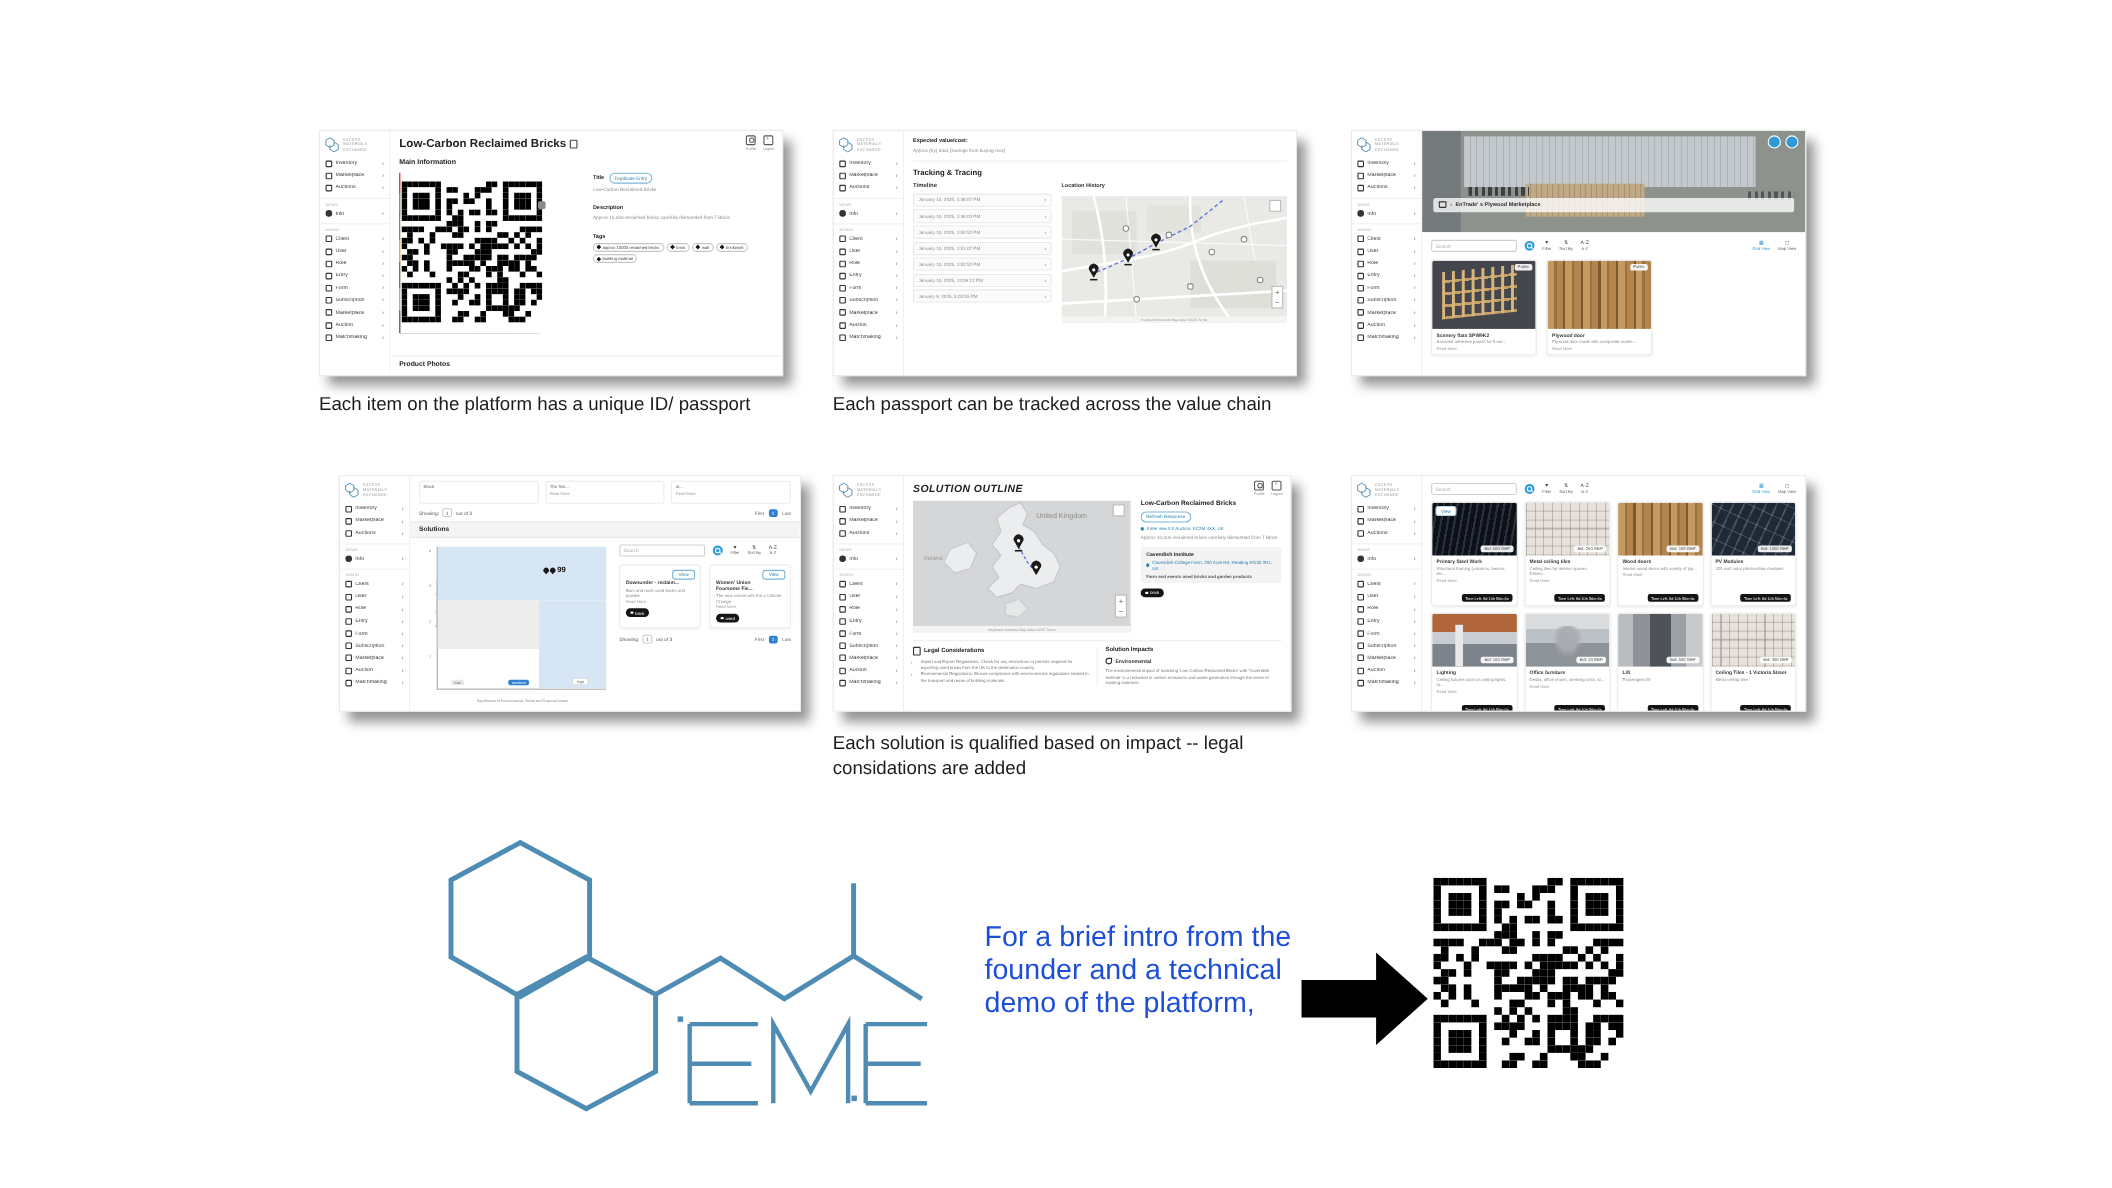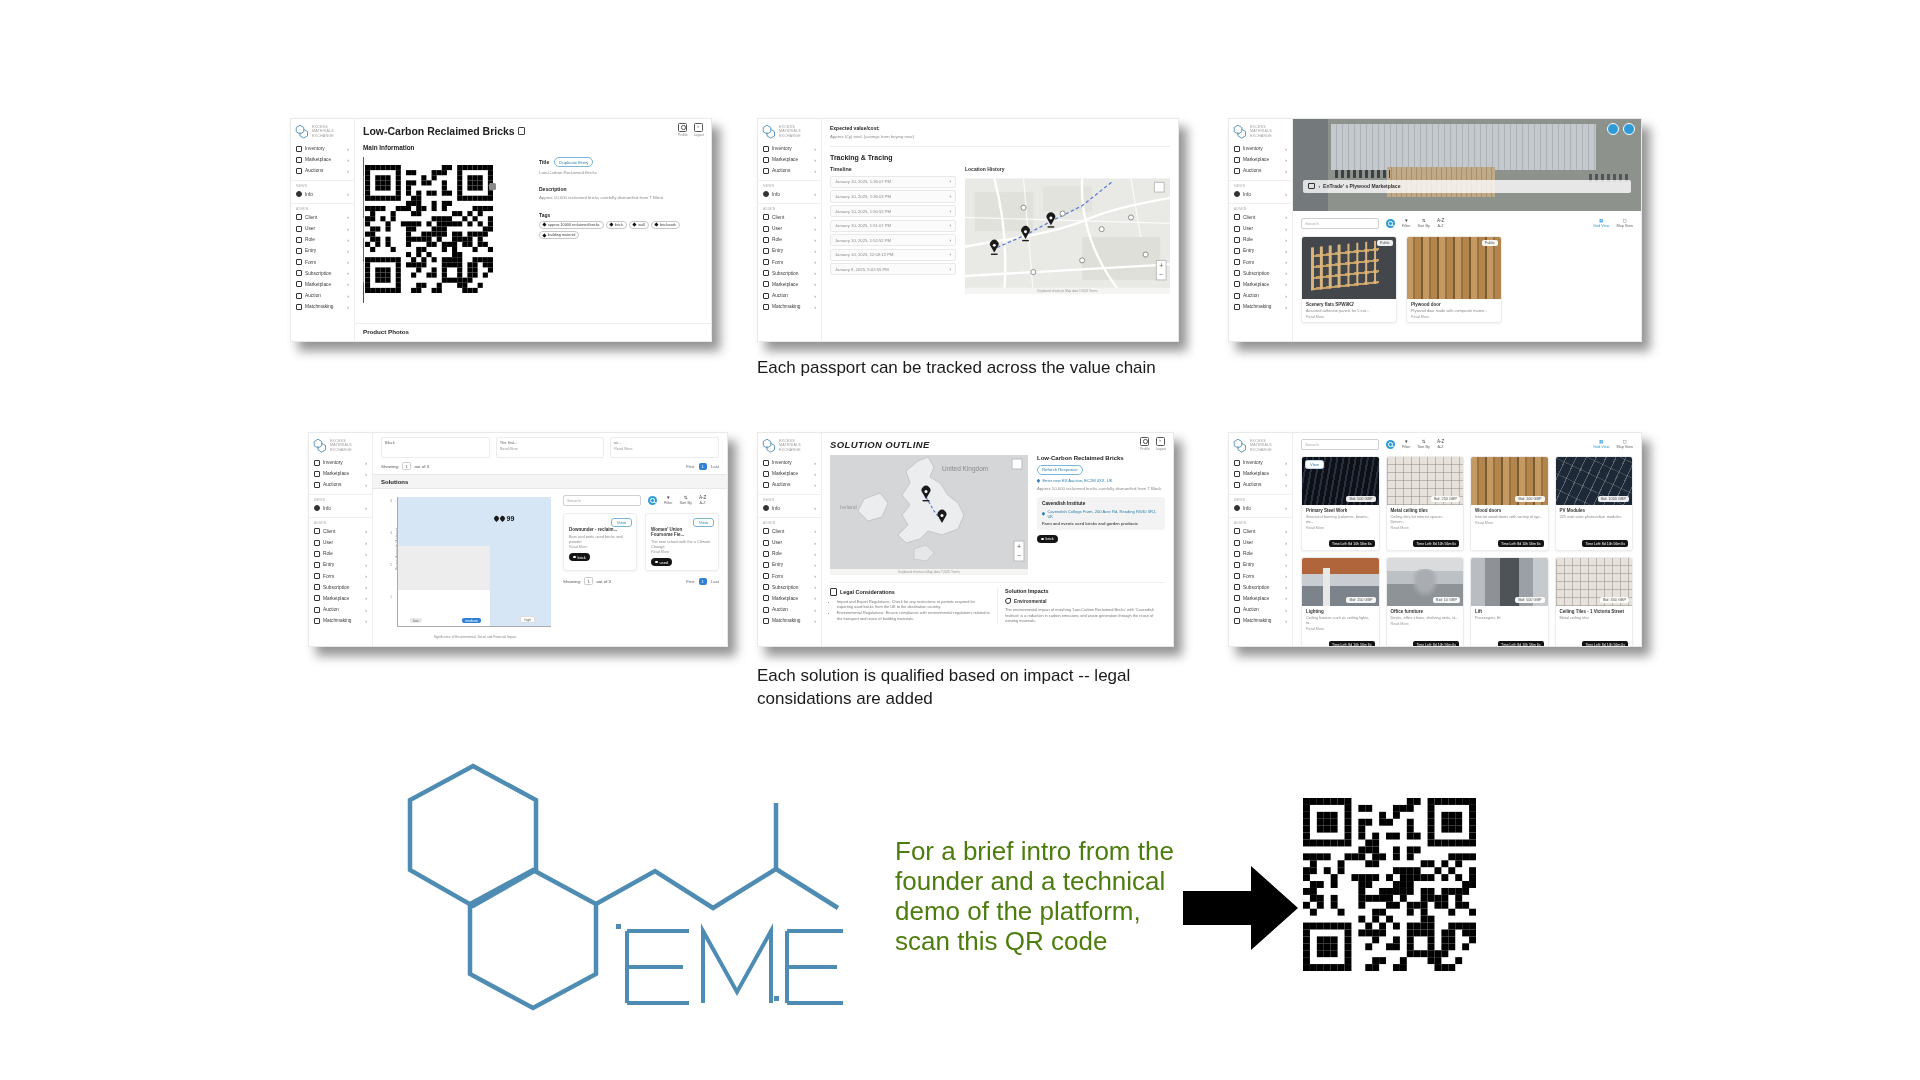--- a/index.html
+++ b/index.html
@@ -163,21 +163,21 @@
   .ph-light::after{content:"";position:absolute;left:28%;top:20%;width:9%;height:80%;background:#e8e8e8;}
   .ph-chair{background:linear-gradient(180deg,#d9dbdd 0 28%,#bcc1c5 28% 55%,#8e9398 55% 100%);}
   .ph-chair::after{content:"";position:absolute;left:32%;top:22%;width:36%;height:62%;background:radial-gradient(ellipse at 50% 40%,#a9adb2 0 40%,transparent 70%);border-radius:40% 40% 20% 20%;}
   .ph-lift{background:linear-gradient(90deg,#b9bdc1 0 18%,#8e9296 18% 38%,#4e5357 38% 62%,#9aa0a5 62% 80%,#c6cacd 80% 100%);}
 
   
   .caption{position:absolute;font-size:17px;line-height:23px;color:#1b1b1b;}
 
   
   .logo-svg{position:absolute;left:403px;top:762px;width:440px;height:274px;}
-  .intro{position:absolute;left:895px;top:836px;font-size:26px;line-height:30px;color:#4d7c0f;}
+  .intro{position:absolute;left:895px;top:836px;font-size:26px;line-height:30px;color:#1d4ed8;}
   .arrow-svg{position:absolute;left:1183px;top:864px;width:115px;height:88px;}
   .qr-big{position:absolute;left:1303px;top:798px;width:173px;height:173px;}
 </style>
 </head>
 <body>
 
 <div class="canvas">
 
   <div class="shot" style="left:290px;top:118px;width:420px;height:222px;">
     <div class="sb">
@@ -1541,20 +1541,21 @@
           <div class="cbody">
               <div class="ctitle">Ceiling Tiles - 1 Victoria Street</div>
               <div class="cdesc">Metal ceiling tiles</div>
               <div class="timebtn">Time Left: 8d 10h 56m 6s</div>
             </div>
         </div>
       </div>
     </div>
   </div>
 
+  <div class="caption" style="left:290px;top:356px;width:560px;">Each item on the platform has a unique ID/ passport</div>
   <div class="caption" style="left:757px;top:356px;width:560px;">Each passport can be tracked across the value chain</div>
   <div class="caption" style="left:757px;top:664px;width:430px;">Each solution is qualified based on impact -- legal considations are added</div>
 
   <svg class="logo-svg" viewBox="0 0 440 274">
     <g fill="none" stroke="#4e8cb4" stroke-width="4.5" stroke-linejoin="miter">
       <polygon points="70,4 133,38 133,108 70,144 7,108 7,38"></polygon>
       <polygon points="130,108 193,142 193,212 130,246 67,212 67,142"></polygon>
       <polyline points="193,142 252,109 310,146 373,107 435,146"></polyline>
       <line x1="373" y1="107" x2="373" y2="41"></line>
     </g>
@@ -1570,21 +1571,20 @@
         <line x1="384" y1="241" x2="440" y2="241"></line>
     </g>
     <rect x="213" y="162" width="5" height="5" fill="#4e8cb4"></rect>
     <rect x="371" y="234" width="5" height="5" fill="#4e8cb4"></rect>
   </svg>
 
   <div class="intro">
       <div>For a brief intro from the</div>
       <div>founder and a technical</div>
       <div>demo of the platform,</div>
-      <div>scan this QR code</div>
     </div>
 
   <svg class="arrow-svg" viewBox="0 0 115 88">
     <polygon points="0,27 68,27 68,2 115,44 68,86 68,61 0,61" fill="#000"></polygon>
   </svg>
 
   <svg class="qr-big qr-fill" viewBox="0 0 173 173">
       <g fill="#000">
         <rect x="0" y="0" width="6.92" height="6.92"></rect>
         <rect x="6.92" y="0" width="6.92" height="6.92"></rect>

